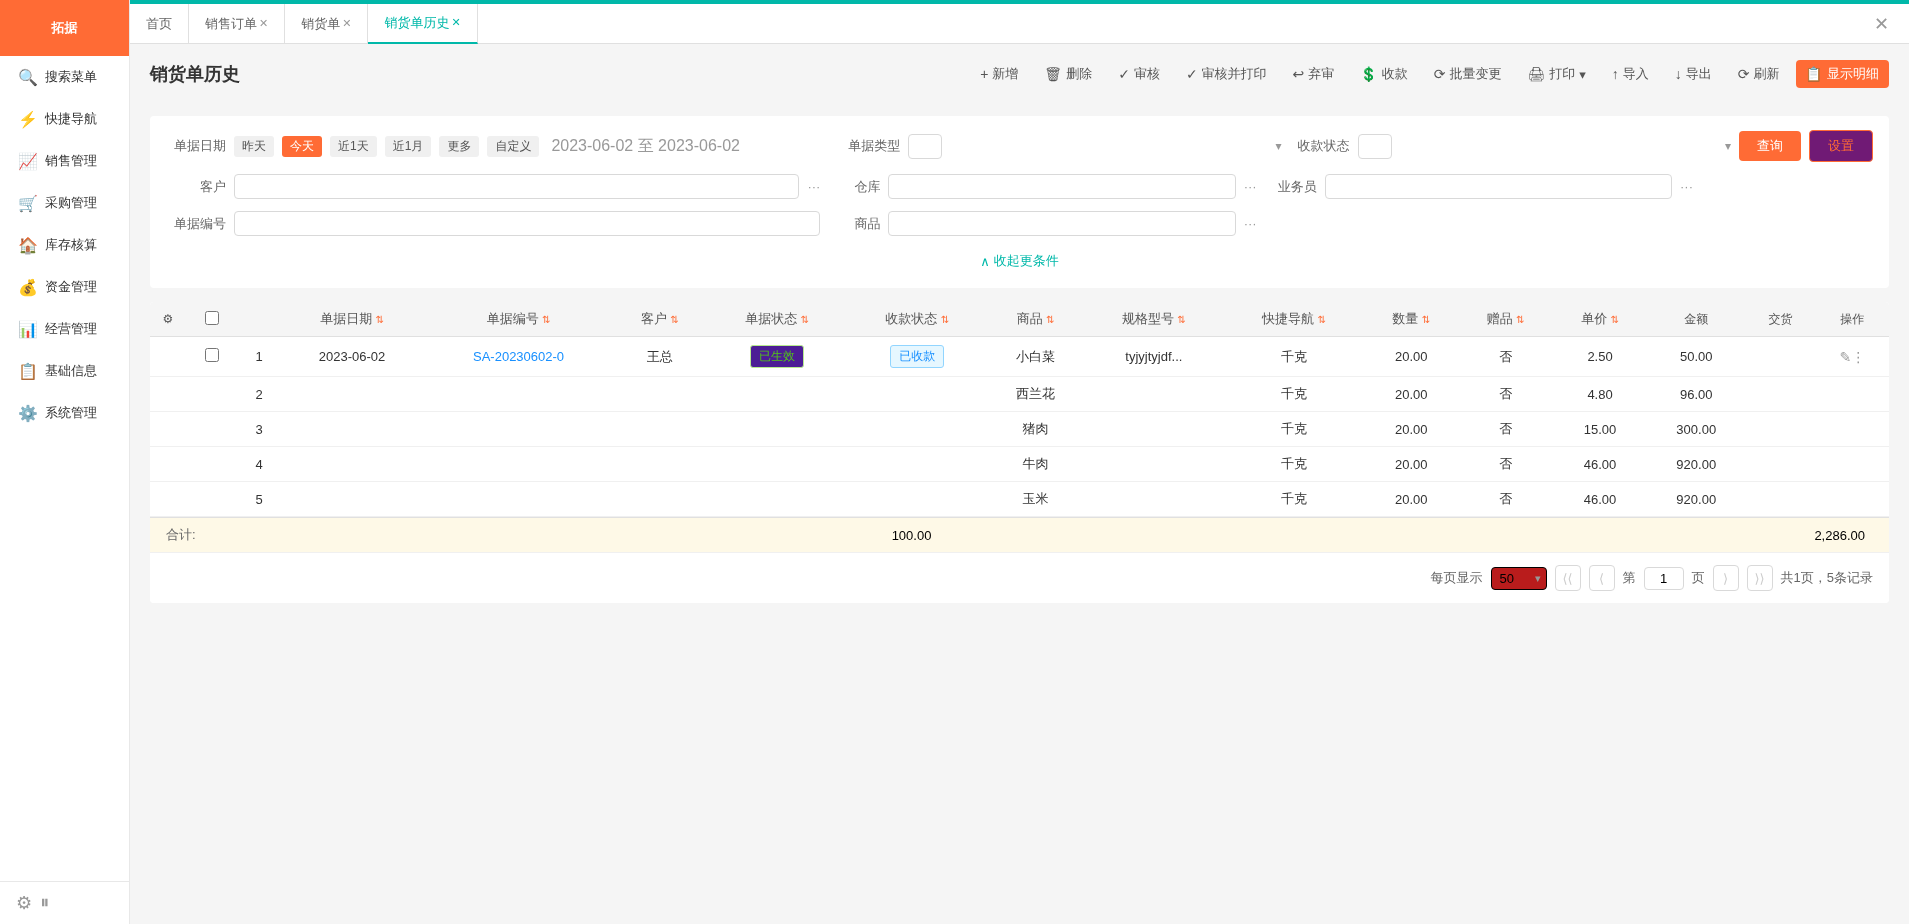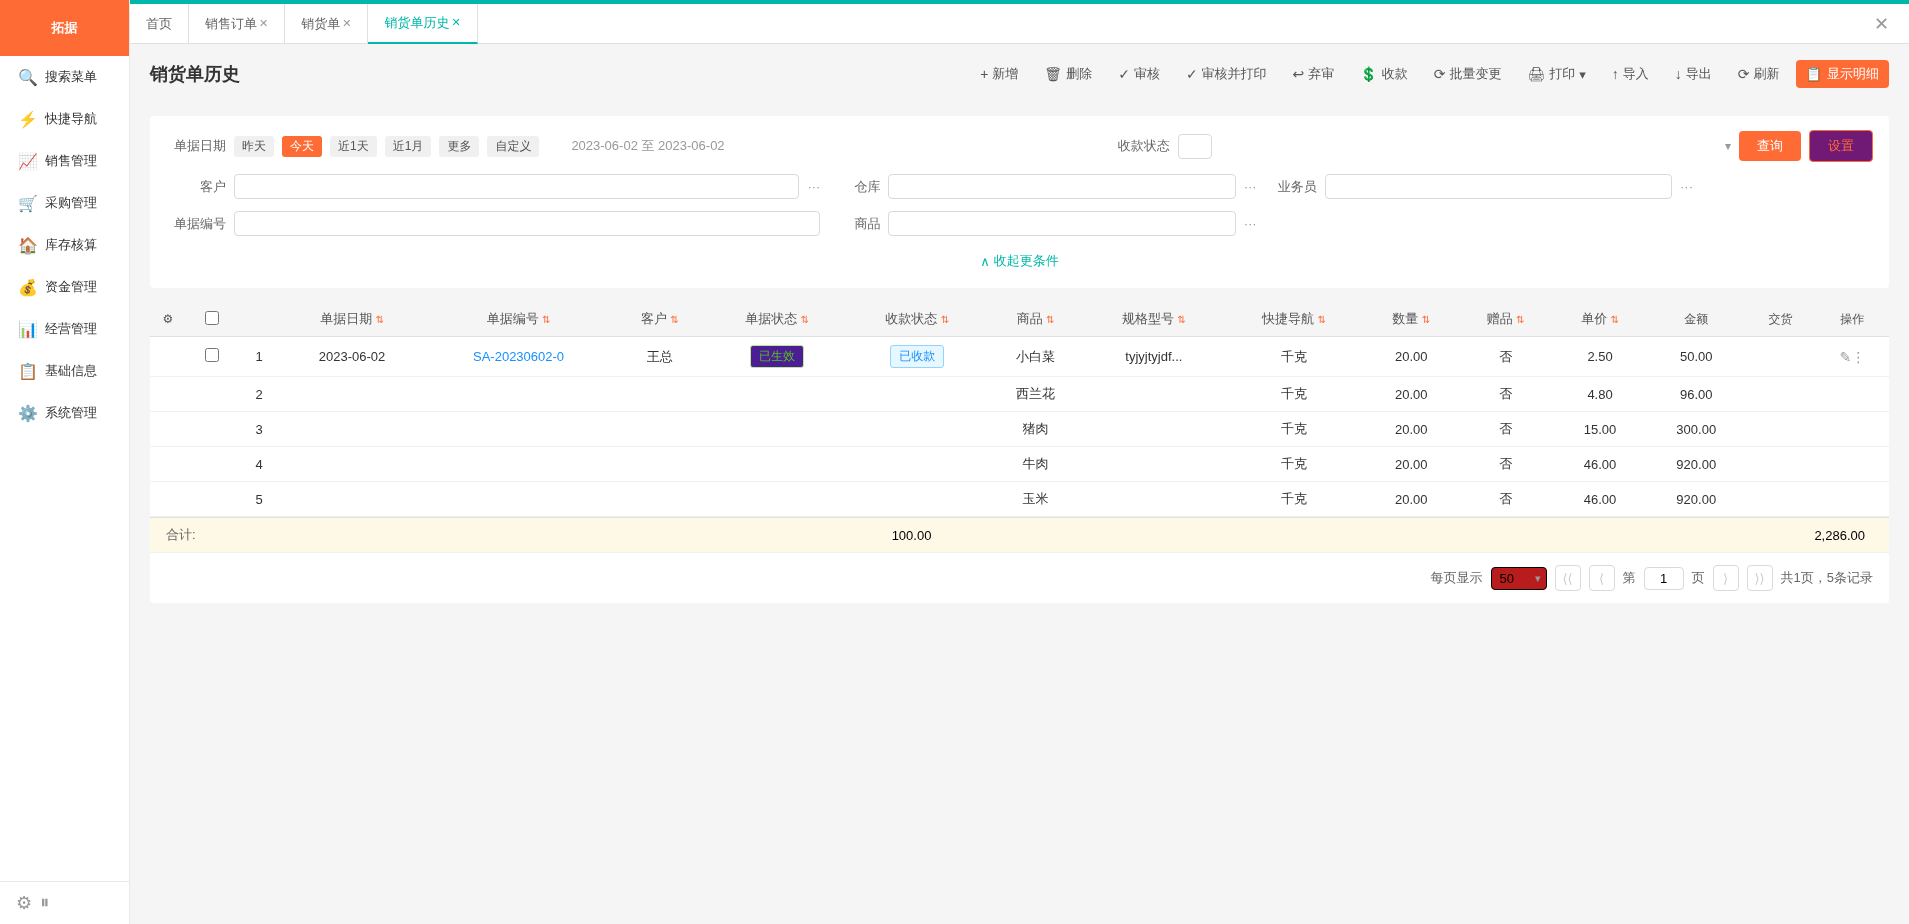--- a/index.html
+++ b/index.html
@@ -227,21 +227,27 @@
 
       <div class="filter-row">
         <div class="filter-item" style="flex:1.5;">
           <label class="filter-label">单据日期</label>
           <span class="date-tag">昨天</span>
           <span class="date-tag active">今天</span>
           <span class="date-tag">近1天</span>
           <span class="date-tag">近1月</span>
           <span class="date-tag">更多</span>
           <span class="date-tag">自定义</span>
-          <span style="font-size:13px;color:#999;margin-left:24px;">2023-06-02 至 2023-06-02</span>
+          <span style="font-size:16px;color:#999;margin-left:4px;">2023-06-02 至 2023-06-02</span>
+        </div>
+        <div class="filter-item" style="flex:1;">
+          <label class="filter-label">单据类型</label>
+          <div class="select-wrapper">
+            <select class="filter-select"></select>
+          </div>
         </div>
         <div class="filter-item" style="flex:1;">
           <label class="filter-label">收款状态</label>
           <div class="select-wrapper">
             <select class="filter-select"></select>
           </div>
         </div>
         <div style="display:flex;align-items:center;gap:8px;">
           <button style="background:#ff6b35;color:#fff;border:none;border-radius:4px;padding:6px 18px;cursor:pointer;font-size:13px;">查询</button>
           <button style="background:#701a75;color:#ff6b35;border:1px solid #ff6b35;border-radius:4px;padding:6px 18px;cursor:pointer;font-size:13px;">设置</button>

